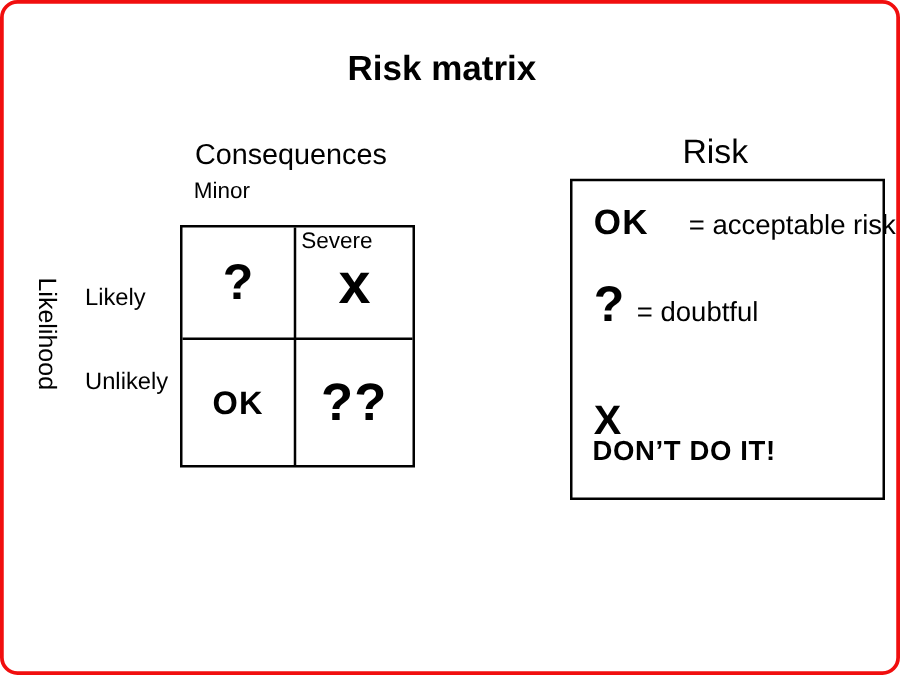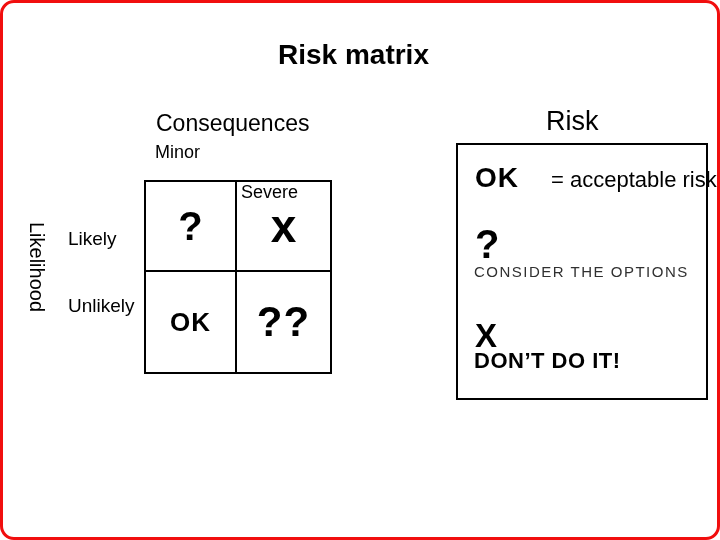--- a/index.html
+++ b/index.html
@@ -72,20 +72,20 @@
 
   <div class="abs code-heading">Risk</div>
 
   <div class="abs code-box">
     <div class="leg-row leg-row-1">
       <span class="sym sym-ok">OK</span>
       <span class="def">= acceptable risk</span>
     </div>
     <div class="leg-row leg-row-2">
       <span class="sym sym-q">?</span>
+      <span class="def">= doubtful</span>
     </div>
-    <div class="abs note-thin">CONSIDER THE OPTIONS</div>
     <div class="leg-row leg-row-3">
       <span class="sym sym-x">X</span>
     </div>
     <div class="abs note-bold">DON’T DO IT!</div>
   </div>
 </div>
 
 </body></html>

